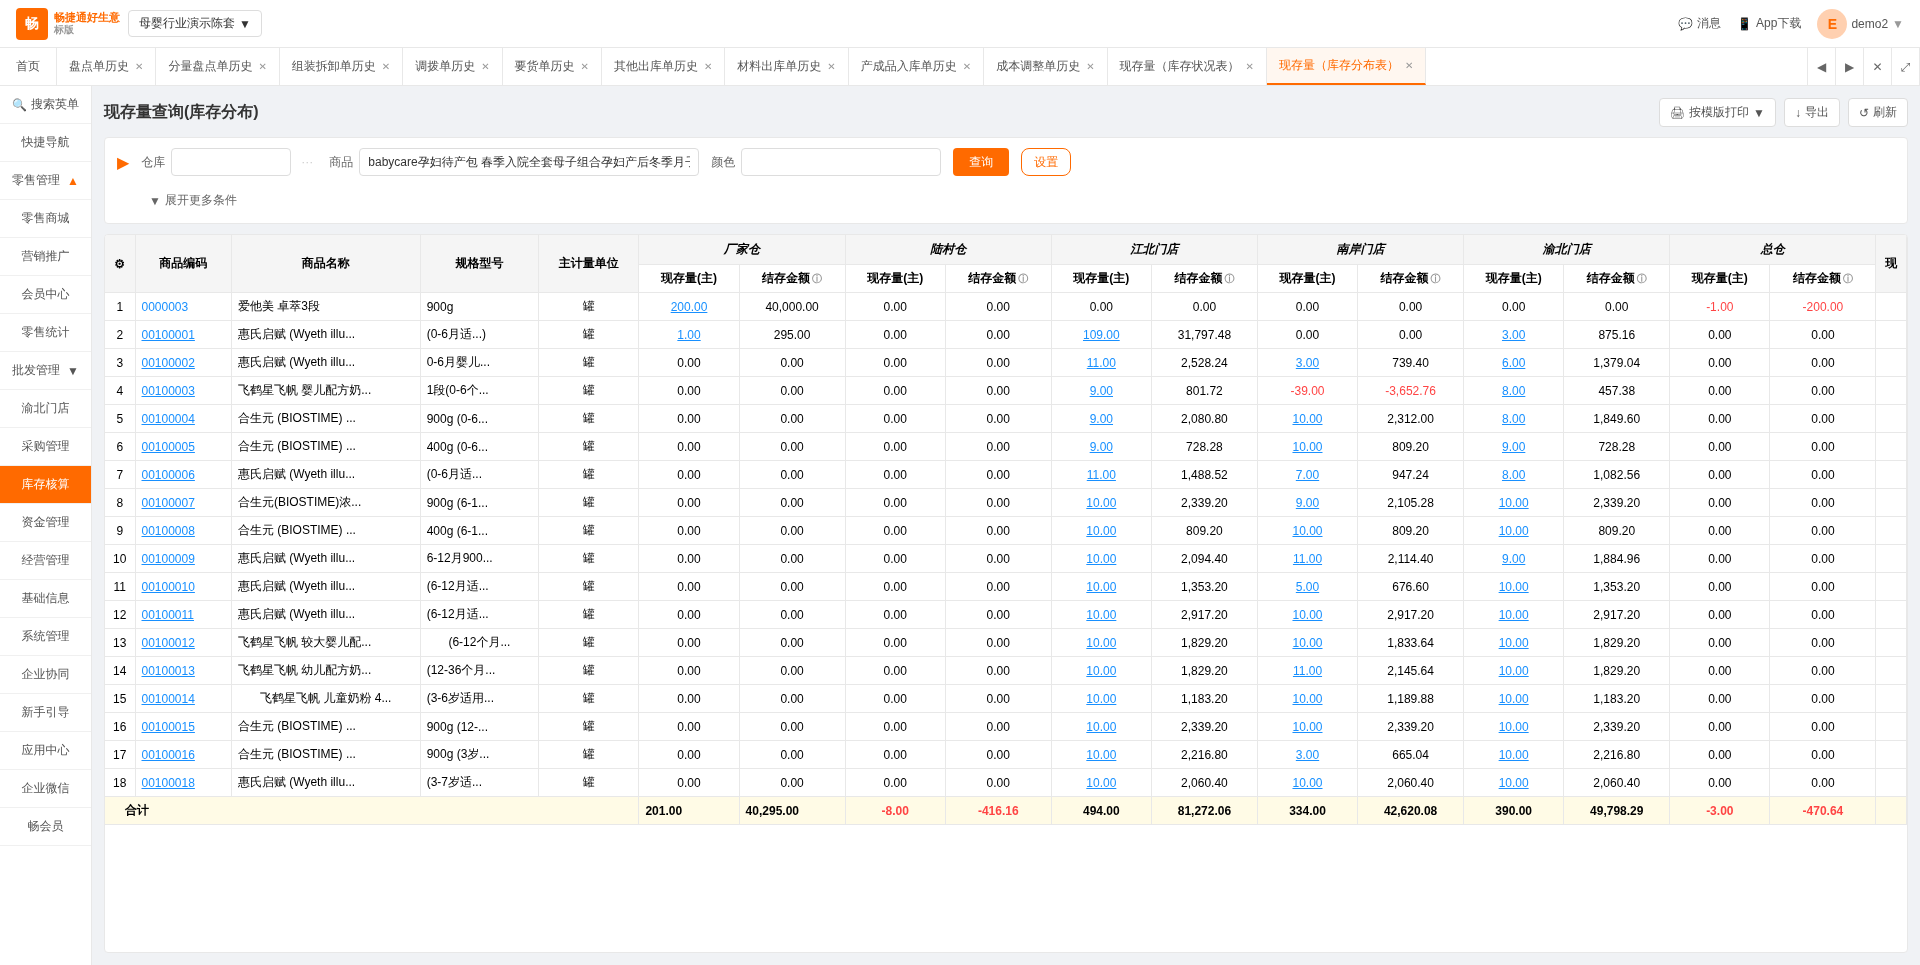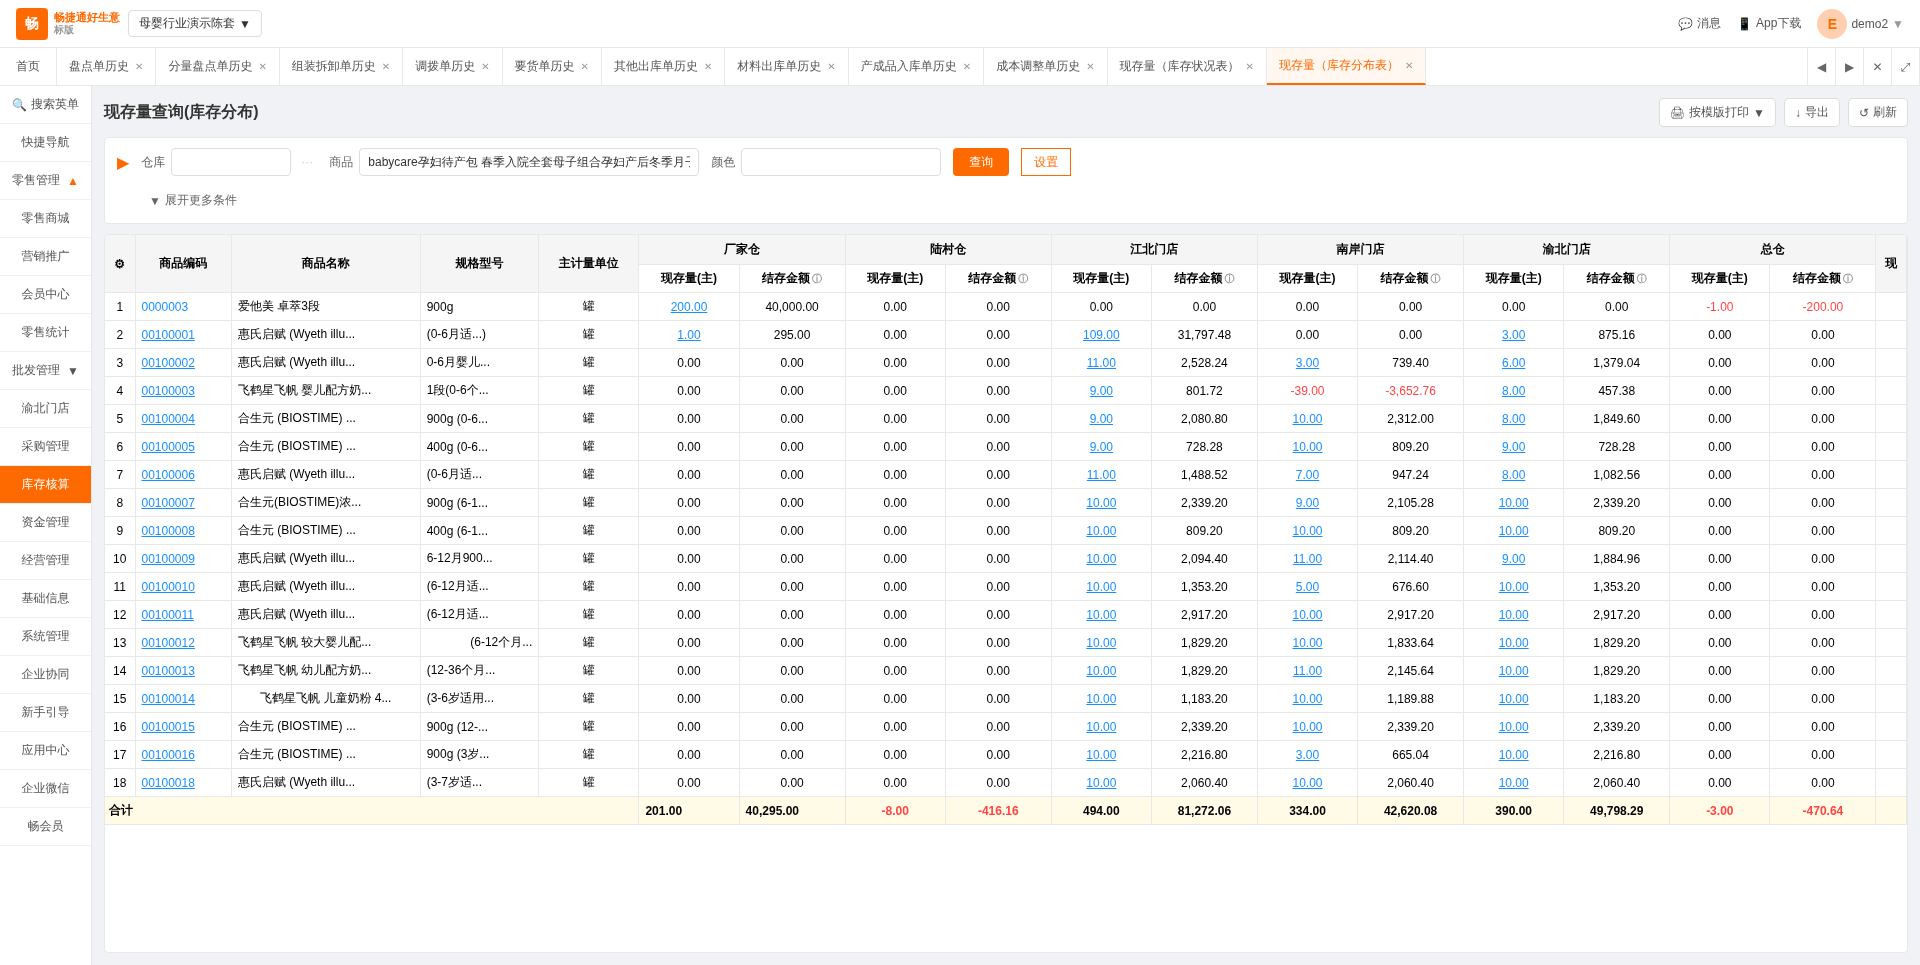--- a/index.html
+++ b/index.html
@@ -112,21 +112,21 @@
       height: 28px;
       color: #333;
       outline: none;
       width: 120px;
     }
     .filter-input-wide { width: 340px; }
     .filter-input-medium { width: 200px; }
     .filter-dots { color: #ccc; cursor: pointer; padding: 0 4px; }
     .expand-btn { display: flex; align-items: center; gap: 4px; color: #666; cursor: pointer; font-size: 12px; padding: 4px 8px; margin-top: 6px; }
     .search-btn { background: #ff6a00; color: white; border: none; border-radius: 4px; padding: 5px 16px; cursor: pointer; height: 28px; font-size: 12px; }
-    .setting-btn { background: white; color: #ff6a00; border: 1px solid #ff6a00; border-radius: 0; padding: 4px 12px; cursor: pointer; height: 28px; font-size: 12px; }
+    .setting-btn { background: white; color: #ff6a00; border: 1px solid #ff6a00; border-radius: 8px; padding: 4px 12px; cursor: pointer; height: 28px; font-size: 12px; }
 
     
     .table-container {
       background: #fff;
       border: 1px solid #e8e8e8;
       border-radius: 4px;
       flex: 1;
       overflow: hidden;
       display: flex;
       flex-direction: column;
@@ -135,21 +135,21 @@
     table { width: 100%; border-collapse: collapse; font-size: 12px; }
     thead { position: sticky; top: 0; z-index: 2; }
     thead tr:first-child th { background: #f5f5f5; border-bottom: 1px solid #e8e8e8; font-weight: bold; text-align: center; padding: 6px 4px; white-space: nowrap; border-right: 1px solid #e8e8e8; }
     thead tr:second-child th { background: #f5f5f5; }
     th, td { border-right: 1px solid #e8e8e8; border-bottom: 1px solid #e8e8e8; padding: 5px 6px; text-align: center; white-space: nowrap; }
     td:nth-child(2), td:nth-child(3) { text-align: left; max-width: 120px; overflow: hidden; text-overflow: ellipsis; }
     tbody tr.summary-row { background: #fffbe6; font-weight: bold; }
     .num-link { color: #1890ff; text-decoration: underline; cursor: pointer; }
     .num-red { color: #ff4444; }
     .info-icon { color: #999; cursor: pointer; margin-left: 2px; font-size: 10px; }
-    .col-group-header { text-align: center; font-weight: bold; background: #f5f5f5; }
+    .col-group-header { text-align: center; font-weight: bold; background: #f5f5f5; font-style: italic; }
 
     
     .table-scroll::-webkit-scrollbar { width: 8px; height: 8px; }
     .table-scroll::-webkit-scrollbar-thumb { background: #ccc; border-radius: 4px; }
     .table-scroll::-webkit-scrollbar-track { background: #f5f5f5; }
 
     .orange-arrow { color: #ff6a00; font-size: 16px; cursor: pointer; }
   </style>
 </head>
 <body>
@@ -630,21 +630,21 @@
     <td class="num-link">10.00</td>
     <td>2,917.20</td>
     <td class="">0.00</td>
     <td class="">0.00</td>
     <td></td>
   </tr>
               <tr>
     <td>13</td>
     <td style="color:#1890ff;cursor:pointer;text-decoration:underline">00100012</td>
     <td style="text-align:left;max-width:130px;overflow:hidden;text-overflow:ellipsis" title="飞鹤星飞帆 较大婴儿配...">飞鹤星飞帆 较大婴儿配...</td>
-    <td style="text-align:right">(6-12个月...</td>
+    <td style="text-align:center">(6-12个月...</td>
     <td>罐</td>
     <td class="">0.00</td>
     <td>0.00</td>
     <td class="">0.00</td>
     <td>0.00</td>
     <td class="num-link">10.00</td>
     <td>1,829.20</td>
     <td class=" num-link">10.00</td>
     <td class="">1,833.64</td>
     <td class="num-link">10.00</td>
@@ -747,21 +747,21 @@
     <td>2,060.40</td>
     <td class=" num-link">10.00</td>
     <td class="">2,060.40</td>
     <td class="num-link">10.00</td>
     <td>2,060.40</td>
     <td class="">0.00</td>
     <td class="">0.00</td>
     <td></td>
   </tr>
               <tr class="summary-row">
-  <td colspan="5" style="text-align:left;padding-left:4px">合计</td>
+  <td colspan="5" style="text-align:left;padding-left:20px">合计</td>
   <td>201.00</td>
   <td>40,295.00</td>
   <td class="num-red">-8.00</td>
   <td class="num-red">-416.16</td>
   <td>494.00</td>
   <td>81,272.06</td>
   <td>334.00</td>
   <td>42,620.08</td>
   <td>390.00</td>
   <td>49,798.29</td>

